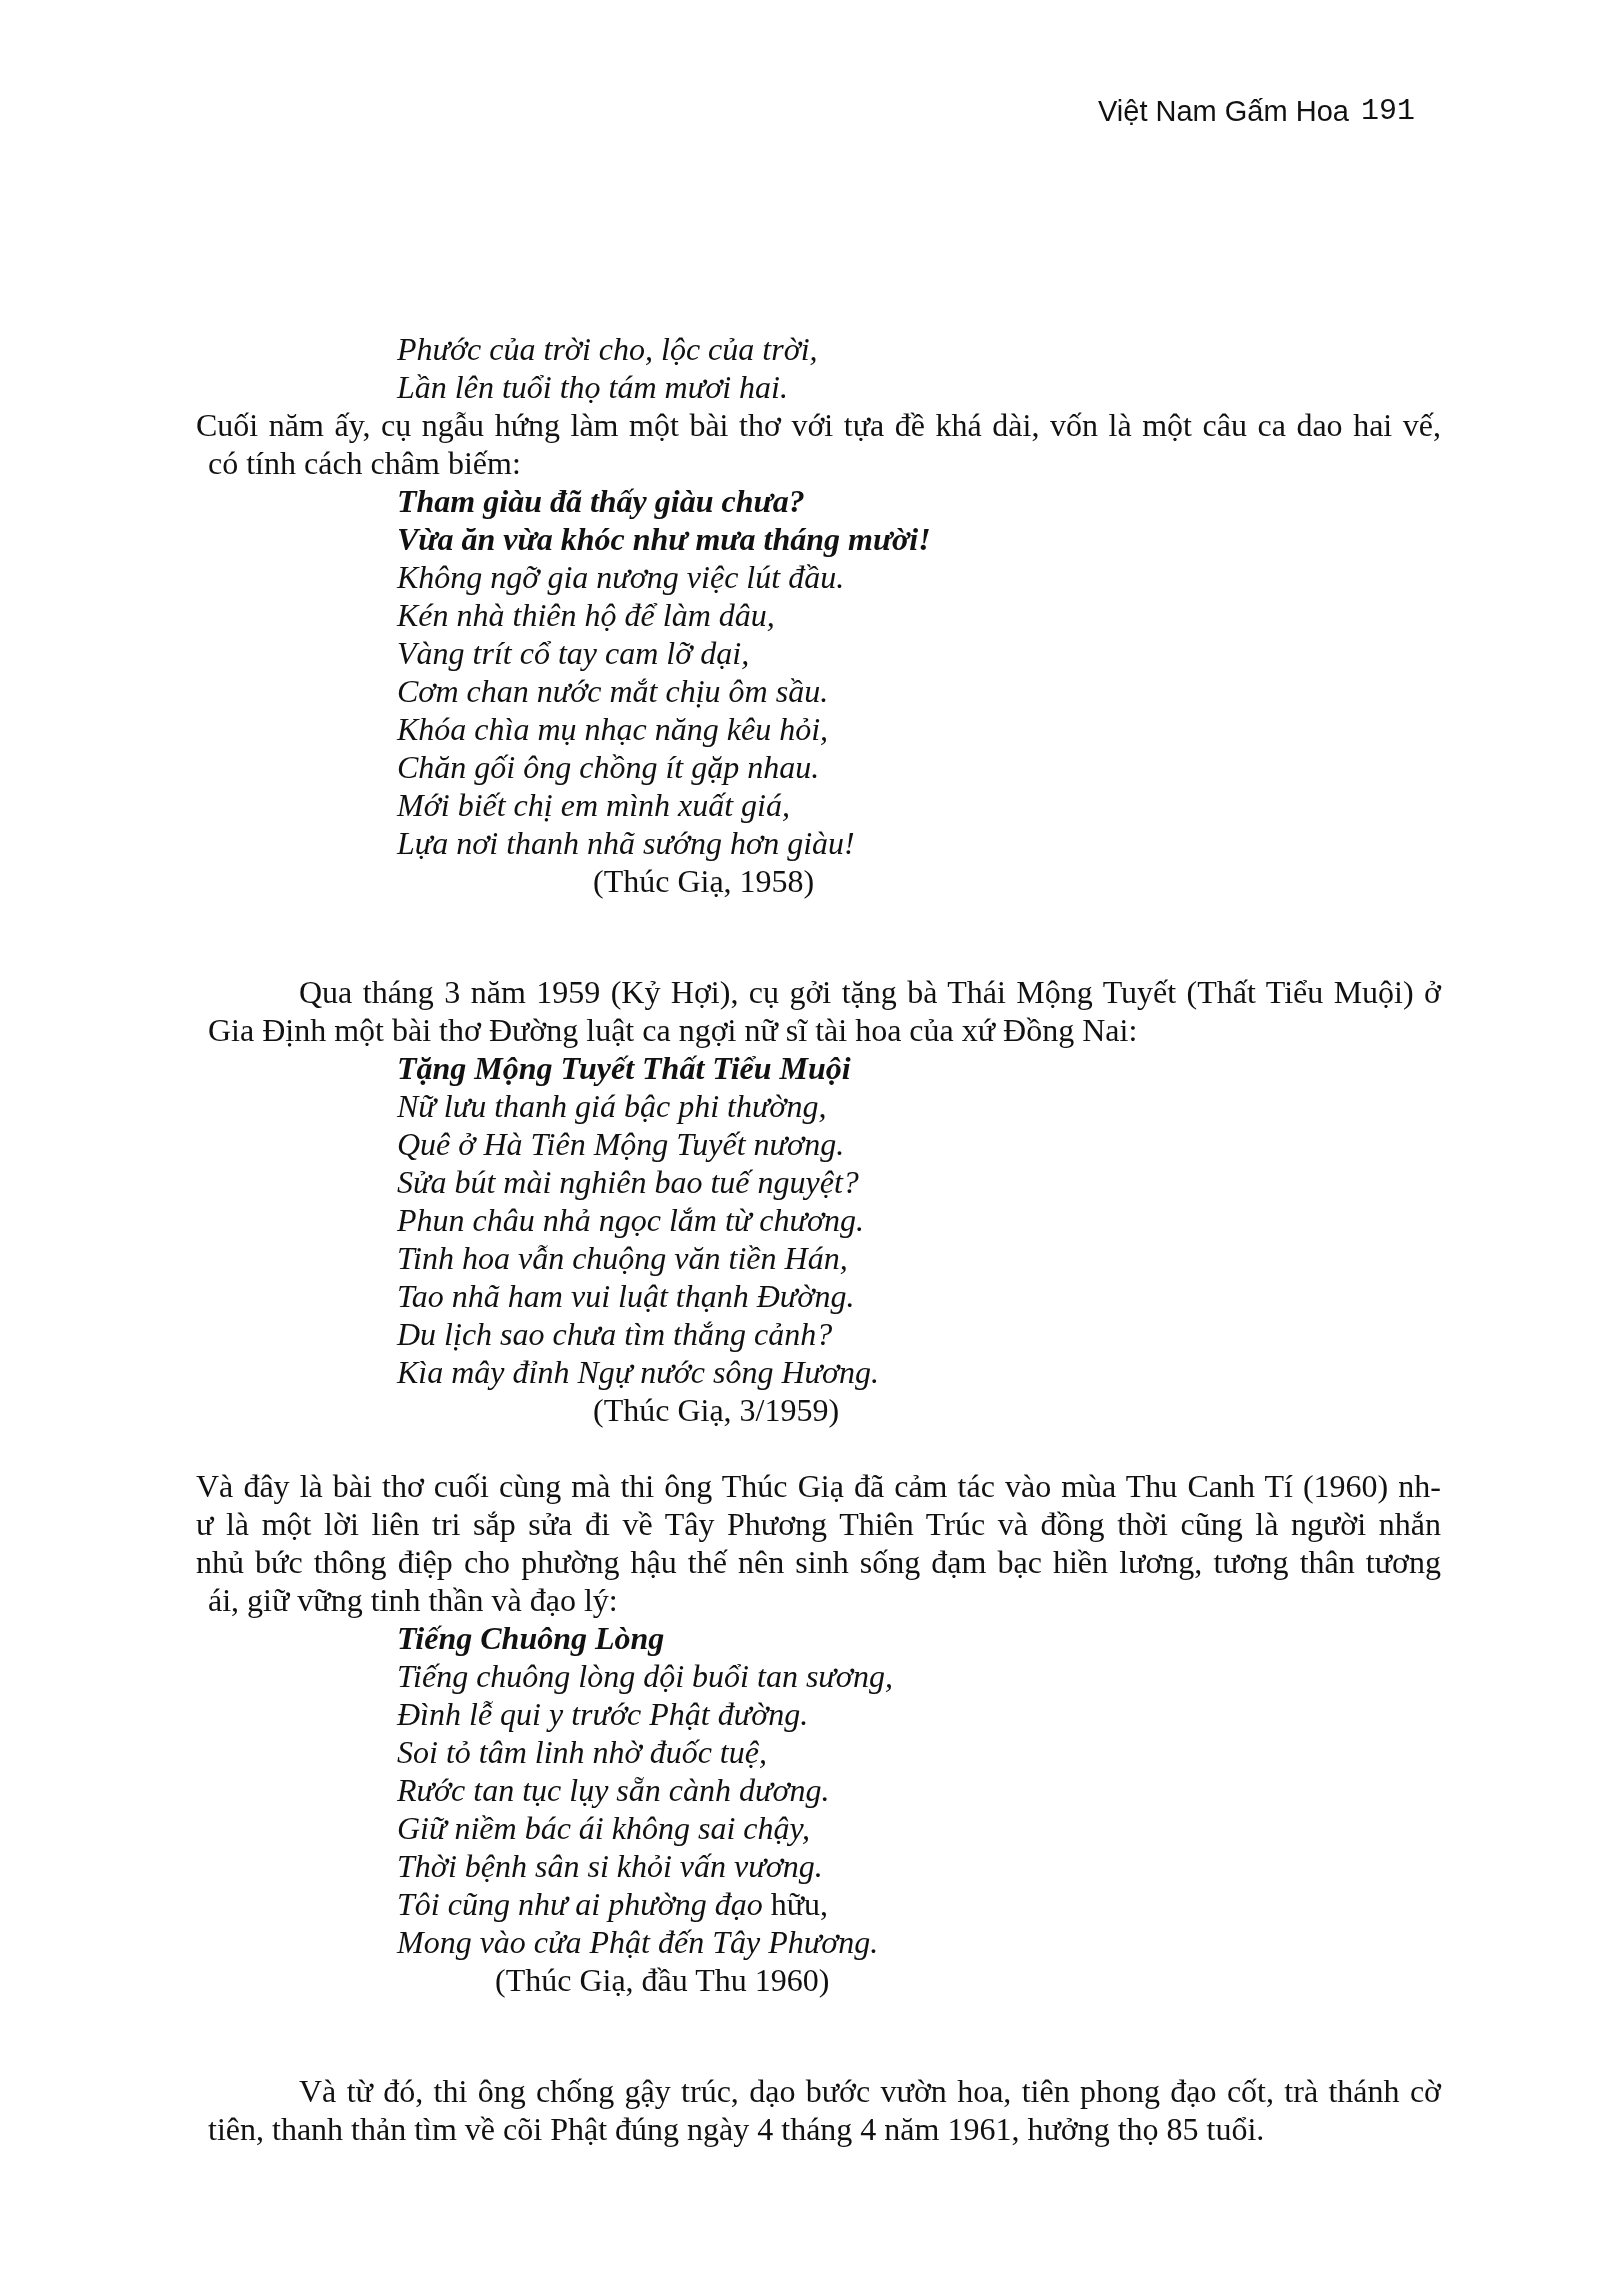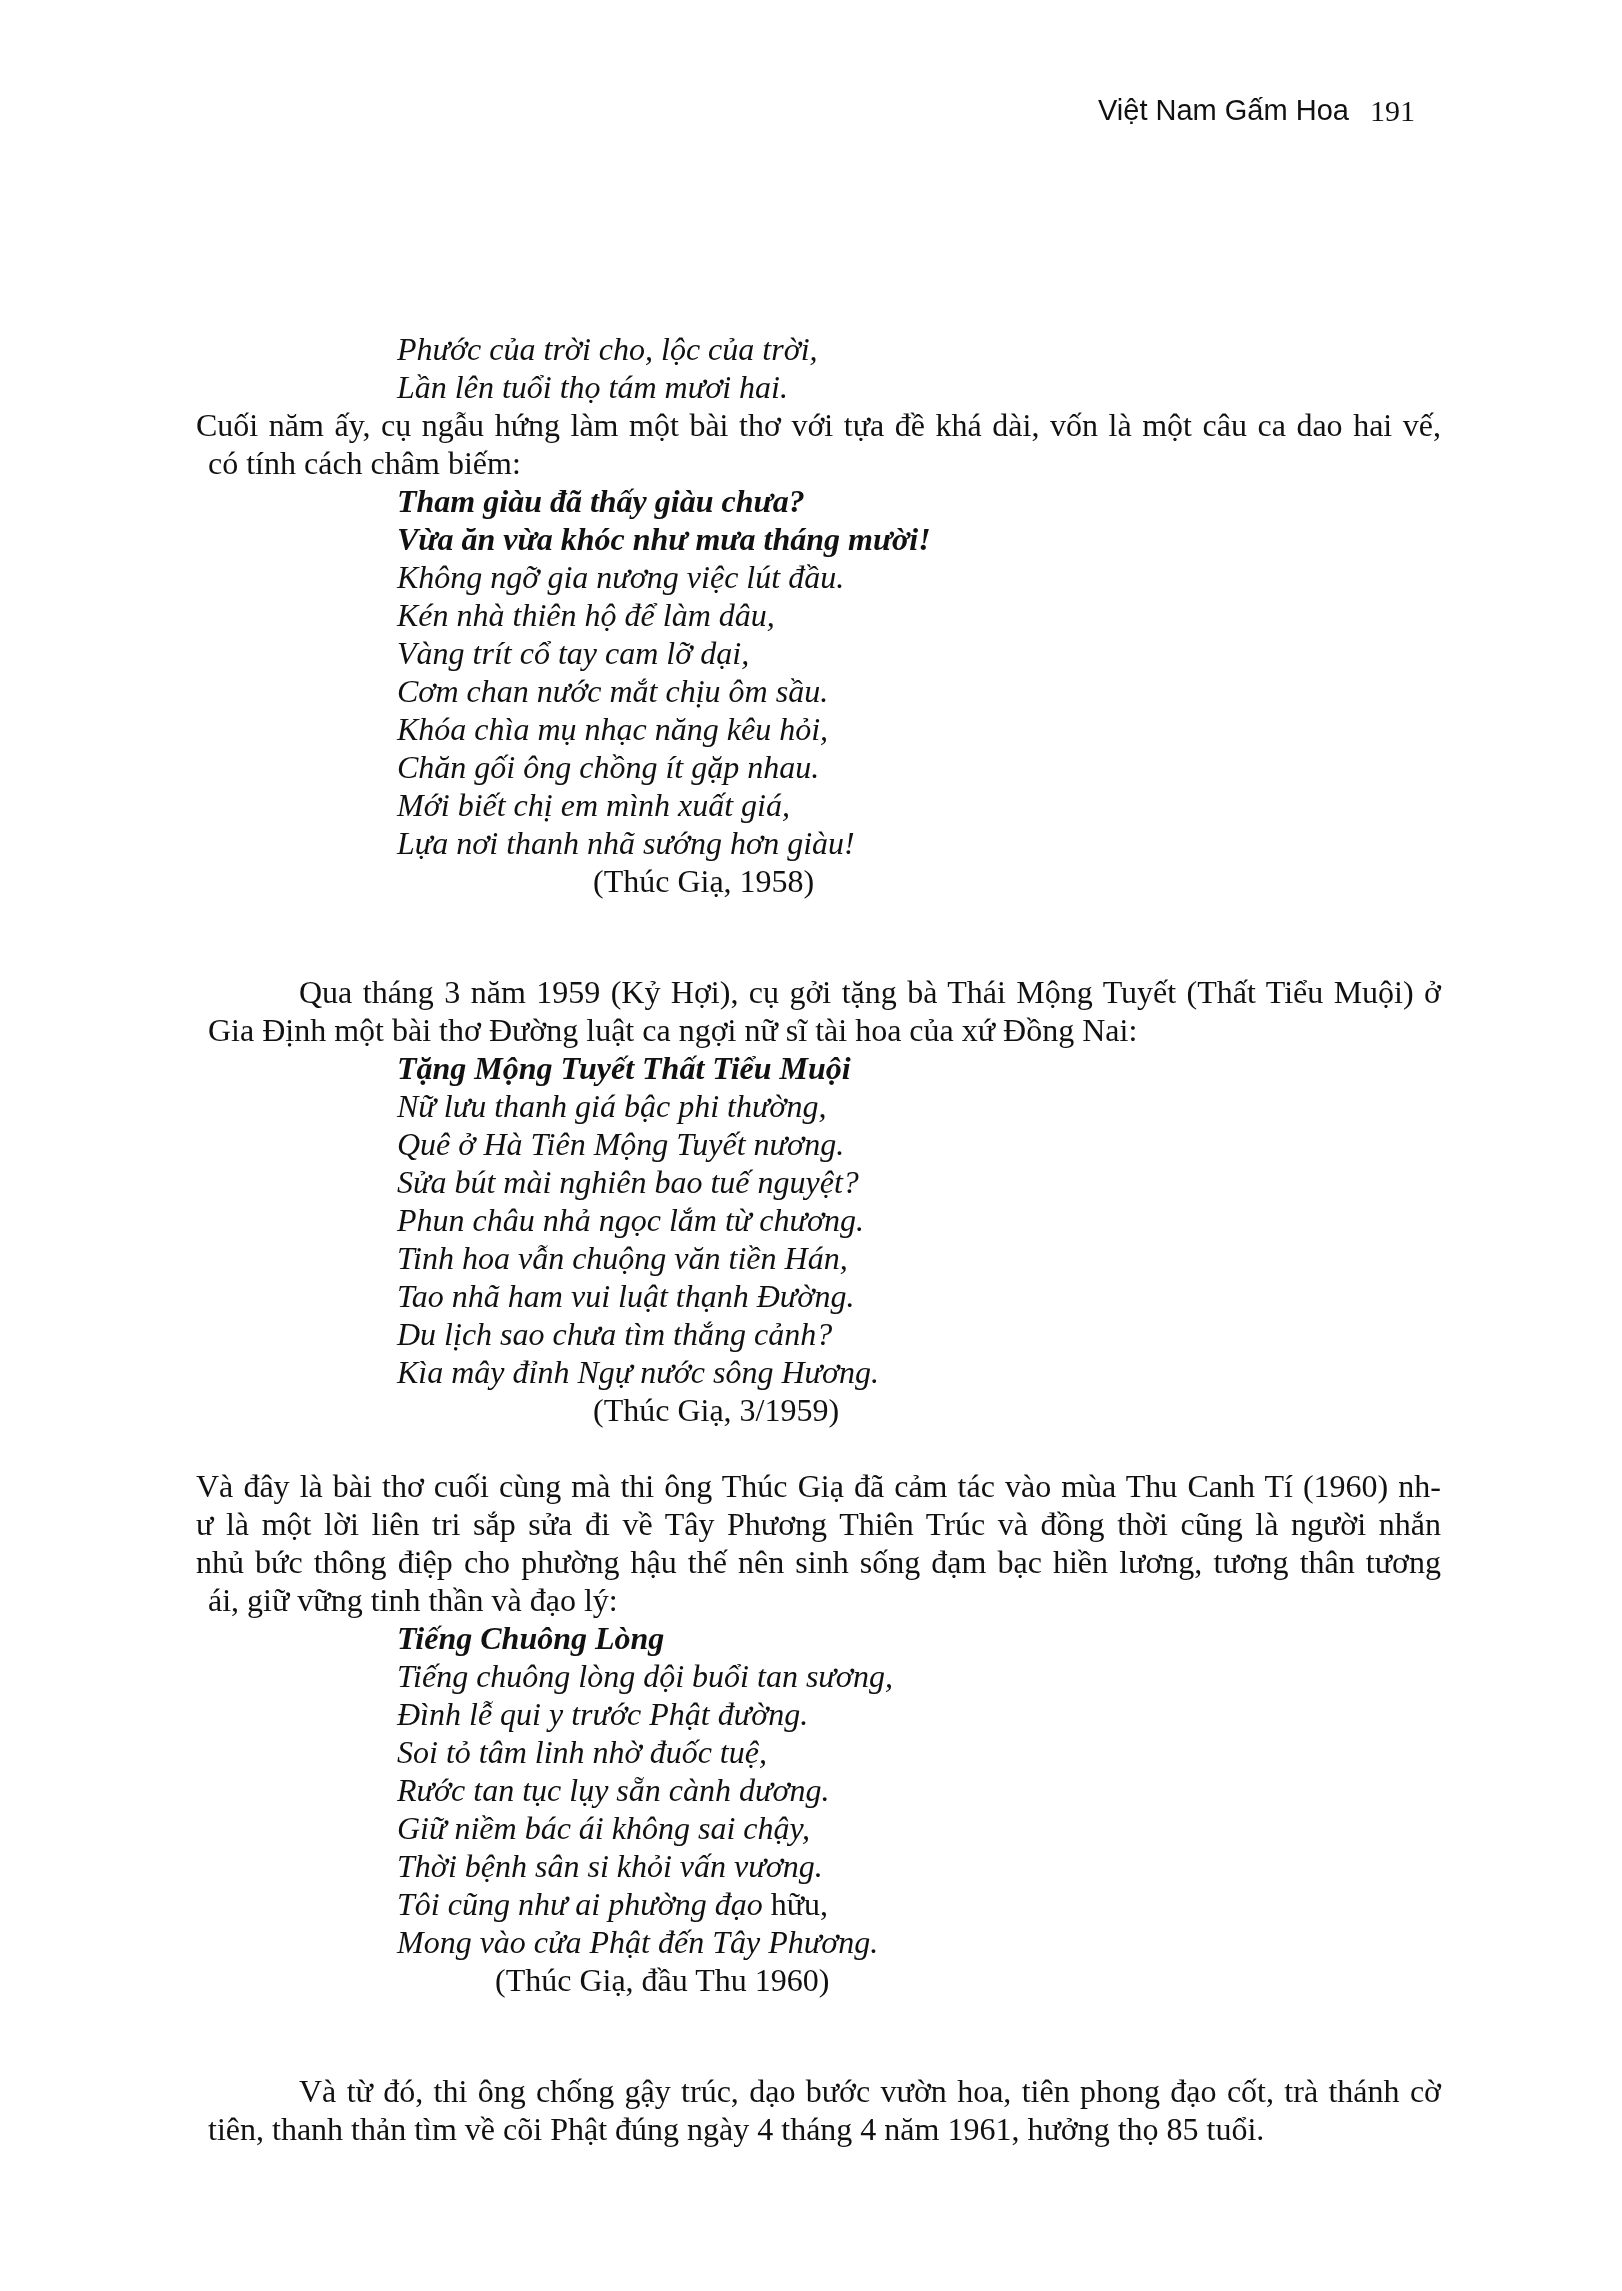--- a/index.html
+++ b/index.html
@@ -14,32 +14,31 @@
       overflow: hidden;
       color: #111111;
       font-family: "Liberation Serif", "DejaVu Serif", serif;
     }
     .header {
       position: absolute;
       top: 94px;
       left: 1098px;
       white-space: nowrap;
       display: flex;
-      align-items: flex-start;
-      gap: 16px;
+      align-items: center;
     }
     .header-title {
       font-family: "Liberation Sans", "DejaVu Sans", sans-serif;
       font-size: 29px;
       color: #111;
     }
     .header-page {
-      font-family: Liberation Serif, serif;
+      font-family: Liberation Mono, monospace;
       font-size: 30px;
-      margin-left: 5px;
+      margin-left: 12px;
       color: #111;
     }
     .content {
       position: absolute;
       left: 196px;
       top: 330px;
       width: 1245px;
       font-size: 32px;
       line-height: 38px;
     }

